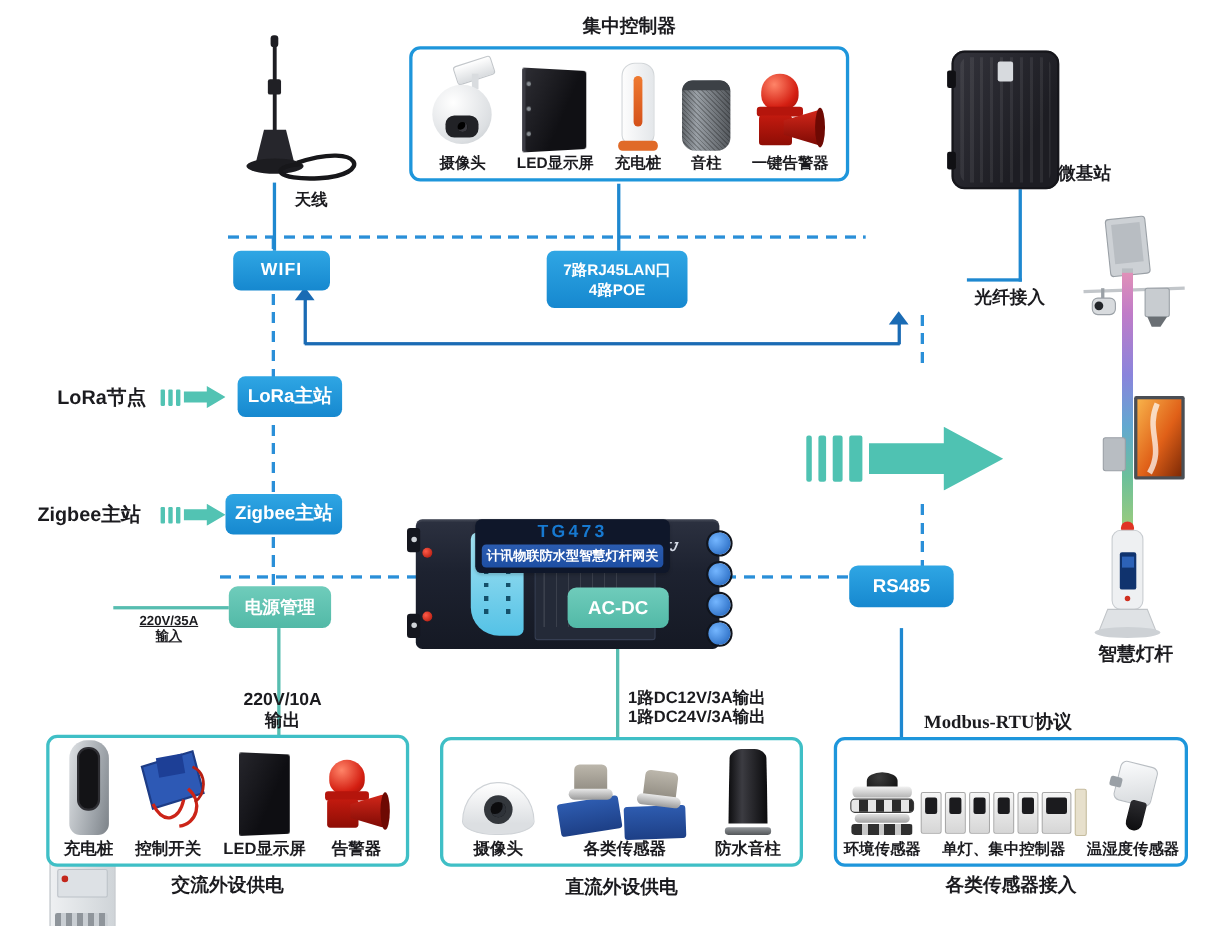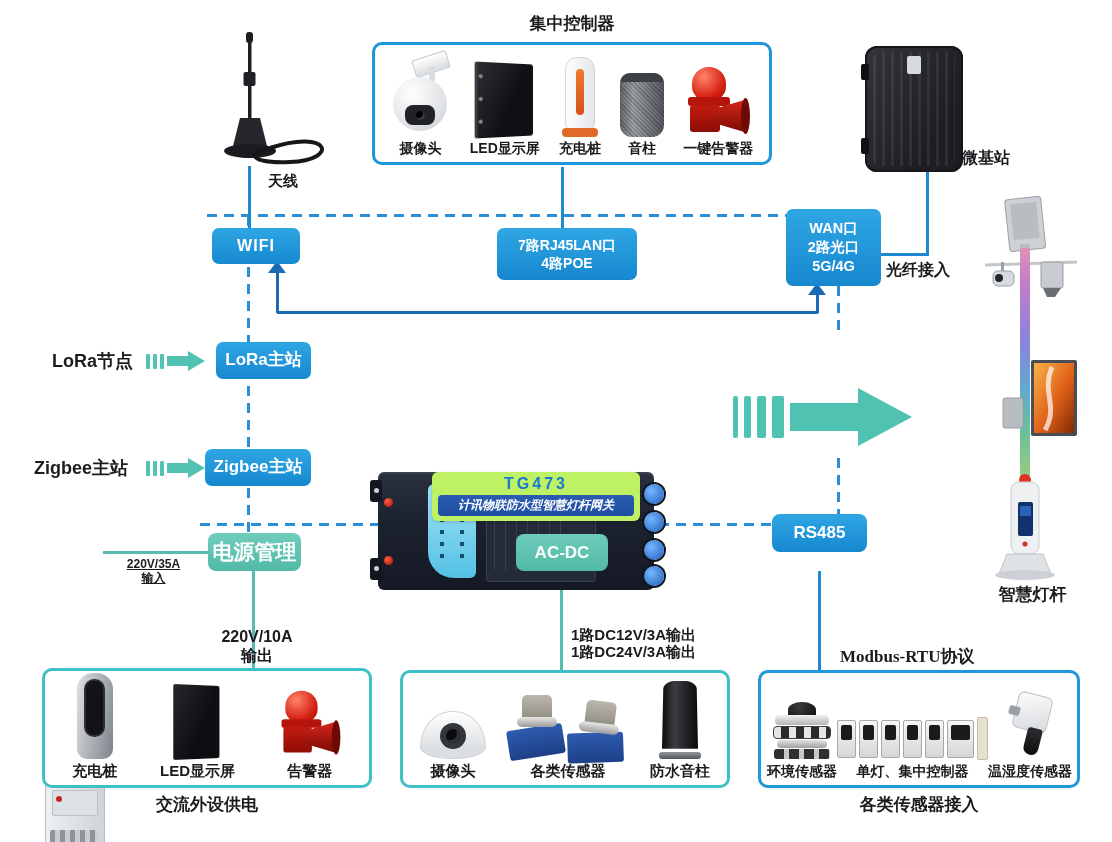--- a/index.html
+++ b/index.html
@@ -104,23 +104,23 @@
   .gw .tab{position:absolute;left:0;width:12px;height:22px;background:#14161e;border-radius:3px;}
   .gw .tab i{display:block;width:5px;height:5px;border-radius:50%;background:#cfd3d8;margin:8px auto 0;}
   .gw .scr{position:absolute;left:14px;width:9px;height:9px;border-radius:50%;background:radial-gradient(circle at 35% 35%,#ff5a48,#a61106);}
   .gw .cyan{position:absolute;left:58px;top:14px;width:48px;height:94px;background:linear-gradient(180deg,#a4e2f2,#54c2e6);border-radius:6px 6px 6px 26px;}
   .gw .qr{position:absolute;left:73px;top:22px;width:18px;height:18px;background:#fff;box-shadow:inset 0 0 0 2px #123,inset 5px 5px 0 #123;}
   .gw .dots{position:absolute;left:70px;top:48px;width:24px;height:48px;background:repeating-linear-gradient(to bottom,#14506a 0 4px,transparent 4px 12px) left/4px 100% no-repeat,repeating-linear-gradient(to bottom,#14506a 0 4px,transparent 4px 12px) right/4px 100% no-repeat;}
   .gw .plate{position:absolute;left:116px;top:12px;width:108px;height:98px;background:#242a38;border:1px solid #363e52;border-radius:3px;}
   .gw .cols{position:absolute;left:124px;top:22px;width:70px;height:78px;background:repeating-linear-gradient(90deg,rgba(255,255,255,.10) 0 1px,transparent 1px 11px);}
   .gw .logo{position:absolute;left:232px;top:20px;color:#d6dce8;font-weight:700;font-style:italic;font-size:12px;transform:skewX(-12deg);}
   .gw .conn{position:absolute;left:274px;width:20px;height:20px;border-radius:50%;background:radial-gradient(circle at 35% 35%,#74b6ff,#1d5fb8);box-shadow:0 0 0 2px #10141c;}
-  .tglabel{width:208px;background:#bef264;border-radius:6px;box-shadow:0 1px 3px rgba(0,0,0,.18);padding:3px 0 5px;text-align:center;}
+  .tglabel{width:177px;background:#0f172a;border-radius:6px;box-shadow:0 1px 3px rgba(0,0,0,.18);padding:3px 0 5px;text-align:center;}
   .tglabel .mdl{color:#1779d0;font-weight:700;font-size:16px;letter-spacing:3px;}
-  .tglabel .bar{margin:2px 6px 0;background:linear-gradient(180deg,#2b5cb0,#1e4fa3);color:#fff;font-weight:700;font-size:12px;border-radius:4px;padding:2px 0;white-space:nowrap;font-style:italic;}
+  .tglabel .bar{margin:2px 6px 0;background:linear-gradient(180deg,#2b5cb0,#1e4fa3);color:#fff;font-weight:700;font-size:12px;border-radius:4px;padding:2px 0;white-space:nowrap;}
   .bigarrow{display:flex;align-items:center;gap:6px;}
   .bigarrow i{display:block;background:#4fc2b2;border-radius:2px;height:42px;}
 </style>
 </head>
 <body>
 
 <div id="canvas">
 
   <div class="abs dash-h" style="left:207px;top:214px;width:580px;"></div>
   <div class="abs dash-v" style="left:247px;top:216px;height:318px;"></div>
@@ -210,28 +210,23 @@
     <rect x="63.5" y="42" width="12" height="14" rx="2" fill="#202025"></rect>
     <polygon points="60,88 80,88 88,120 52,120" fill="#26262c"></polygon>
     <ellipse cx="70" cy="121" rx="26" ry="7" fill="#1c1c20"></ellipse>
     <path d="M 90 118 C 150 98, 160 130, 110 132 C 72 134, 62 122, 94 119" stroke="#17171a" stroke-width="4" fill="none"></path>
   </svg>
   <div class="abs lbl" style="left:268px;top:172px;font-size:15px;">天线</div>
 
   <div class="abs bbox" style="left:212px;top:228px;width:88px;height:36px;font-size:16px;letter-spacing:1px;">
     <span>WIFI</span>
   </div>
-  <div class="abs bbox" style="left:497px;top:228px;width:140px;height:52px;font-size:14px;">
+  <div class="abs bbox" style="left:497px;top:228px;width:128px;height:52px;font-size:14px;">
     <span>7路RJ45LAN口</span>
     <span>4路POE</span>
-  </div>
-  <div class="abs bbox" style="left:786px;top:209px;width:95px;height:77px;font-size:14.5px;">
-    <span>WAN口</span>
-    <span>2路光口</span>
-    <span>5G/4G</span>
   </div>
 
   <div class="abs lbl" style="left:52px;top:349px;font-size:18px;">LoRa节点</div>
   <div class="abs lead" style="left:146px;top:351px;">
     <i></i>
       <i></i>
       <i></i>
     <svg width="38" height="20" viewBox="0 0 38 20">
         <polygon points="0,5 21,5 21,0 38,10 21,20 21,15 0,15" fill="#52c3b3"></polygon>
       </svg>
@@ -292,21 +287,21 @@
   <div class="abs ic-meter" style="left:45px;top:503px;">
     <div class="lcd"></div>
       <div class="pan"></div>
       <div class="dot"></div>
       <div class="term"></div>
   </div>
   <div class="abs lbl c" style="left:106px;top:557px;width:95px;font-size:12px;line-height:1.2;text-decoration:underline;">
     <div>220V/35A</div>
     <div>输入</div>
   </div>
-  <div class="abs tbox" style="left:208px;top:533px;width:93px;height:38px;font-size:21px;">
+  <div class="abs tbox" style="left:208px;top:533px;width:93px;height:38px;font-size:16px;">
     <span>电源管理</span>
   </div>
   <div class="abs lbl c" style="left:212px;top:627px;width:90px;font-size:16px;line-height:1.2;">
     <div>220V/10A</div>
     <div>输出</div>
   </div>
 
   <div class="abs tbox" style="left:516px;top:534px;width:92px;height:37px;font-size:17px;">
     <span>AC-DC</span>
   </div>
@@ -322,20 +317,32 @@
 
   <div class="abs gbox teal" style="left:42px;top:668px;width:330px;height:120px;">
     <div class="cell">
       <div class="dev">
           <div class="ic-chg2">
             <div class="body"></div>
             <div class="oval"></div>
           </div>
         </div>
       <div class="dlbl" style="font-size:15px;">充电桩</div>
+    </div>
+    <div class="cell">
+      <div class="dev">
+        <svg width="72" height="82" viewBox="0 0 72 82">
+          <polygon points="12,20 58,6 68,44 22,58" fill="#2d59b5" stroke="#1d3c86" stroke-width="2"></polygon>
+          <rect x="26" y="10" width="24" height="18" fill="#1d3f96" transform="rotate(-10 38 19)"></rect>
+          <path d="M22 54 C 32 74, 46 68, 50 50" stroke="#cc2418" stroke-width="3" fill="none"></path>
+          <path d="M54 40 C 68 52, 62 72, 46 74" stroke="#cc2418" stroke-width="3" fill="none"></path>
+          <path d="M58 20 C 72 26, 70 46, 60 52" stroke="#b81f12" stroke-width="2.5" fill="none"></path>
+        </svg>
+      </div>
+      <div class="dlbl" style="font-size:15px;">控制开关</div>
     </div>
     <div class="cell">
       <div class="dev">
           <div class="ic-ledp"></div>
         </div>
       <div class="dlbl" style="font-size:15px;">LED显示屏</div>
     </div>
     <div class="cell">
       <div class="dev">
           <div class="ic-alarm" style="transform:scale(.95);">
@@ -380,20 +387,21 @@
     <div class="cell">
       <div class="dev">
           <div class="ic-wcol">
             <div class="tube"></div>
             <div class="plate"></div>
           </div>
         </div>
       <div class="dlbl" style="font-size:15px;">防水音柱</div>
     </div>
   </div>
+  <div class="abs lbl c" style="left:400px;top:795px;width:330px;font-size:17px;">直流外设供电</div>
 
   <div class="abs gbox" style="left:758px;top:670px;width:322px;height:118px;">
     <div class="cell">
       <div class="dev">
           <div class="ic-env">
             <div class="dome"></div>
             <div class="p1"></div>
             <div class="p2"></div>
             <div class="p3"></div>
             <div class="p4"></div>

